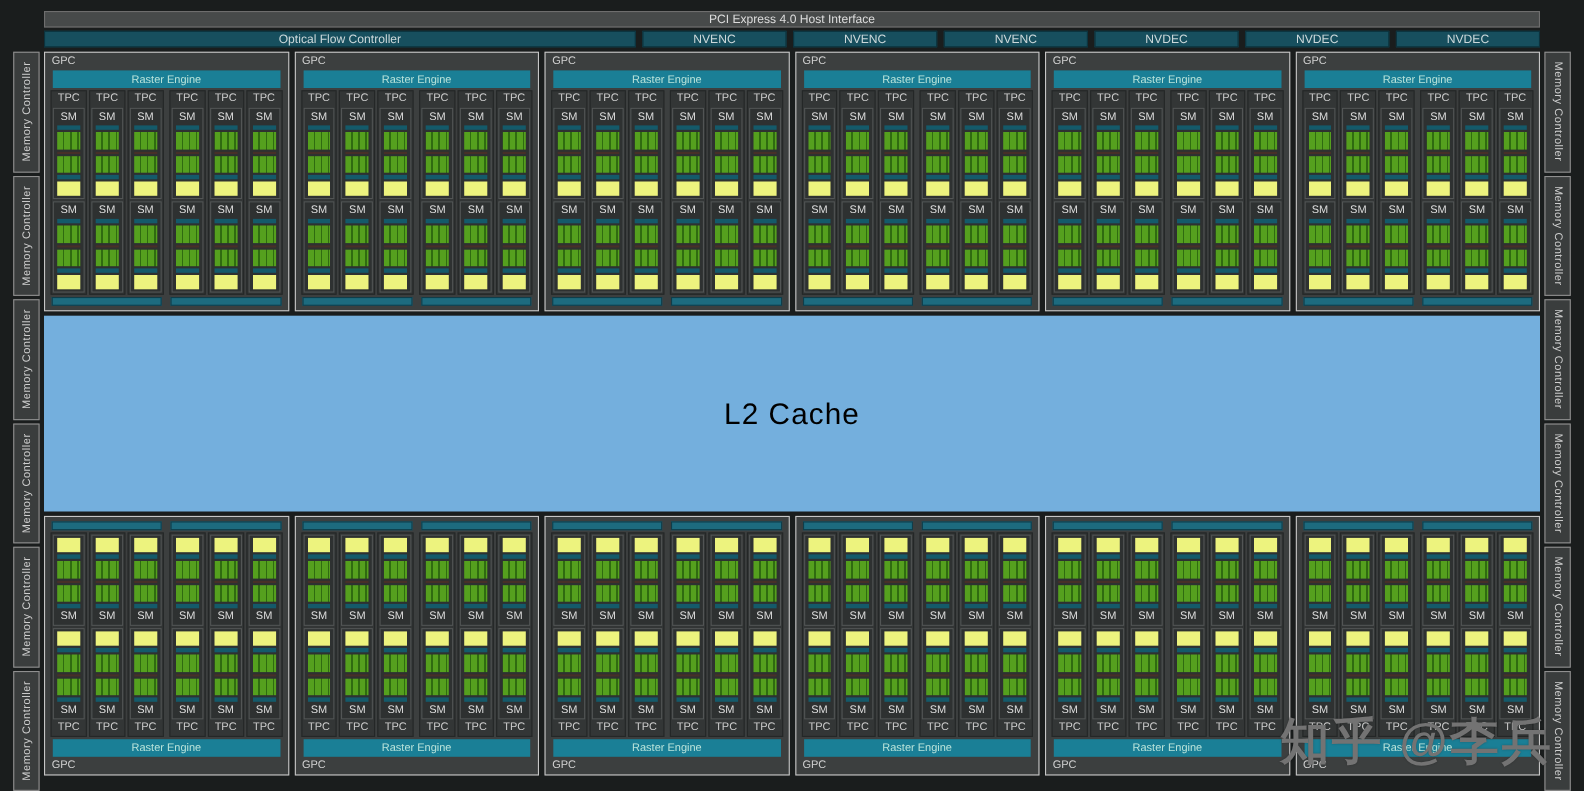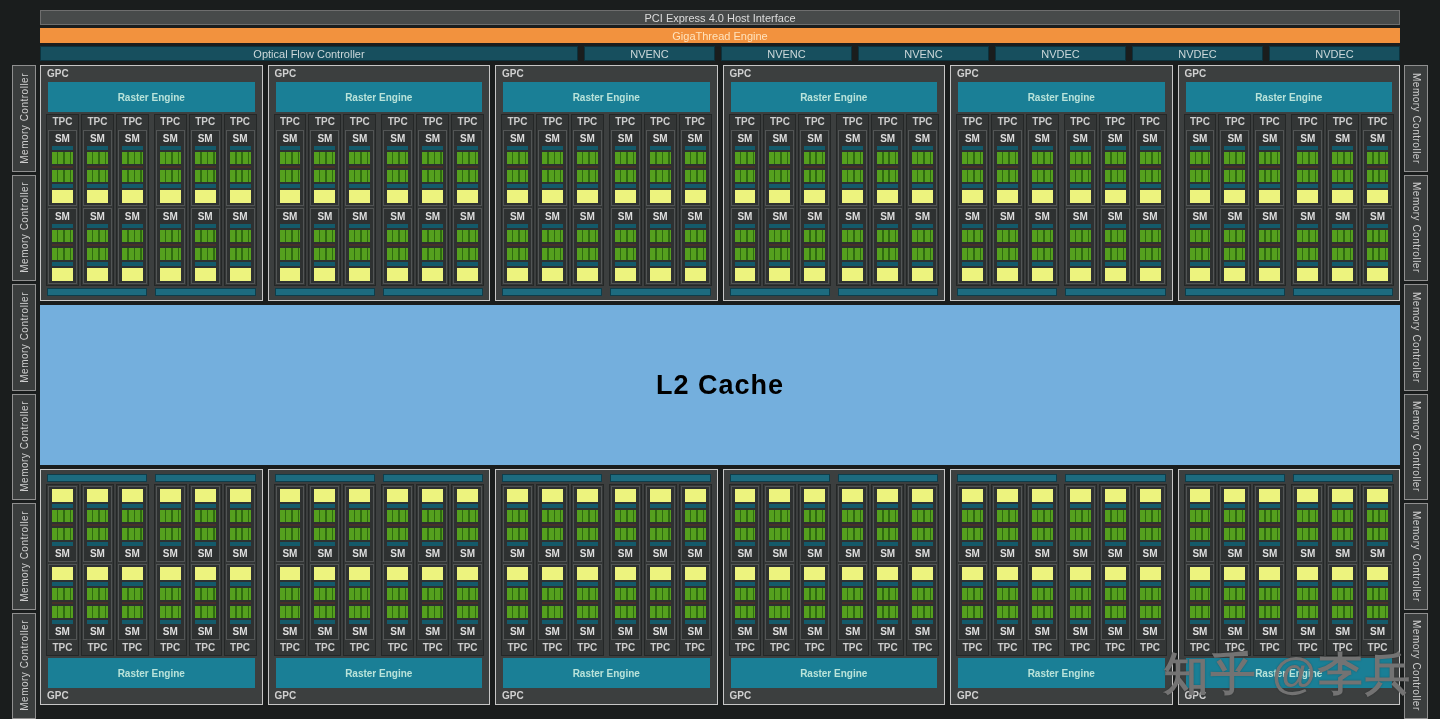--- a/index.html
+++ b/index.html
@@ -23,29 +23,29 @@
   .media-row{height:15px; display:flex; gap:6px;}
   .media-box{width:131px; background:var(--media-teal); border:1px solid var(--media-border);
     color:#ccd8da; font-size:11px; display:flex; align-items:center; justify-content:center;}
   .media-box.wide{flex:1; width:auto;}
   .main{flex:1; display:flex; gap:4px; margin-top:4px; height:648px;}
   .mem-col{width:24px; display:flex; flex-direction:column; gap:3px;}
   .mem-box{flex:1; background:var(--mem-bg); border:1px solid var(--mem-border);
     display:flex; align-items:center; justify-content:center; color:#cfcfcf; font-size:10px;}
   .mem-box span{writing-mode:vertical-rl; letter-spacing:.5px; white-space:nowrap;}
   .mem-col.left .mem-box span{transform:rotate(180deg);}
-  .center{flex:1; display:flex; flex-direction:column; gap:4px; padding-bottom:14px;font-weight:bold;}
+  .center{flex:1; display:flex; flex-direction:column; gap:4px; padding-bottom:14px;}
   .gpc-row{height:236px; display:flex; gap:5px;}
   .l2{flex:1; background:var(--l2-blue); display:flex; align-items:center; justify-content:center;
     color:#000000; font-size:27px; letter-spacing:1px;}
   .gpc{flex:1; background:var(--gpc-bg); border:1px solid var(--gpc-border);
     padding:2px 5px 4px 5px; display:flex; flex-direction:column; gap:2px; min-width:0;}
   .gpc.mirror{flex-direction:column-reverse; padding:4px 5px 2px 5px;}
   .gpc-label{height:12px; font-size:10px; color:#d0d0d0; line-height:12px; padding-left:1px;}
-  .raster{height:30px; background:var(--raster-teal); margin:0 2px; color:#b9e3da;
+  .raster{height:16px; background:var(--raster-teal); margin:0 2px; color:#b9e3da;
     font-size:10px; display:flex; align-items:center; justify-content:center;}
   .tpc-row{flex:1; display:flex; gap:2px; min-height:0;}
   .tpc{flex:1; background:var(--tpc-bg); border:1px solid var(--tpc-border);
     display:flex; flex-direction:column; gap:2px; padding:1px; min-width:0;}
   .gpc.mirror .tpc{flex-direction:column-reverse;}
   .tpc.group-gap{margin-right:3px;}
   .tpc-label{height:12px; font-size:10px; color:#cccccc; text-align:center; line-height:12px;}
   .sm{flex:1; background:var(--sm-bg); border:1px solid var(--sm-border);
     display:flex; flex-direction:column; gap:2px; padding:2px 3px; min-height:0;}
   .gpc.mirror .sm{flex-direction:column-reverse;}
@@ -61,23 +61,20 @@
   .watermark{position:absolute; right:28px; bottom:15px; color:#737373; font-size:45px;
     font-weight:bold; letter-spacing:2px; pointer-events:none; text-shadow:0 0 2px rgba(0,0,0,.25);}
 </style>
 </head>
 <body>
 
 <div class="stage">
   <div class="top-bars">
     <div class="bar pci-bar">
       <span>PCI Express 4.0 Host Interface</span>
-    </div>
-    <div class="bar giga-bar">
-      <span>GigaThread Engine</span>
     </div>
     <div class="media-row" id="media-row">
         <div class="media-box wide">Optical Flow Controller</div>
         <div class="media-box">NVENC</div>
         <div class="media-box">NVENC</div>
         <div class="media-box">NVENC</div>
         <div class="media-box">NVDEC</div>
         <div class="media-box">NVDEC</div>
         <div class="media-box">NVDEC</div>
       </div>

